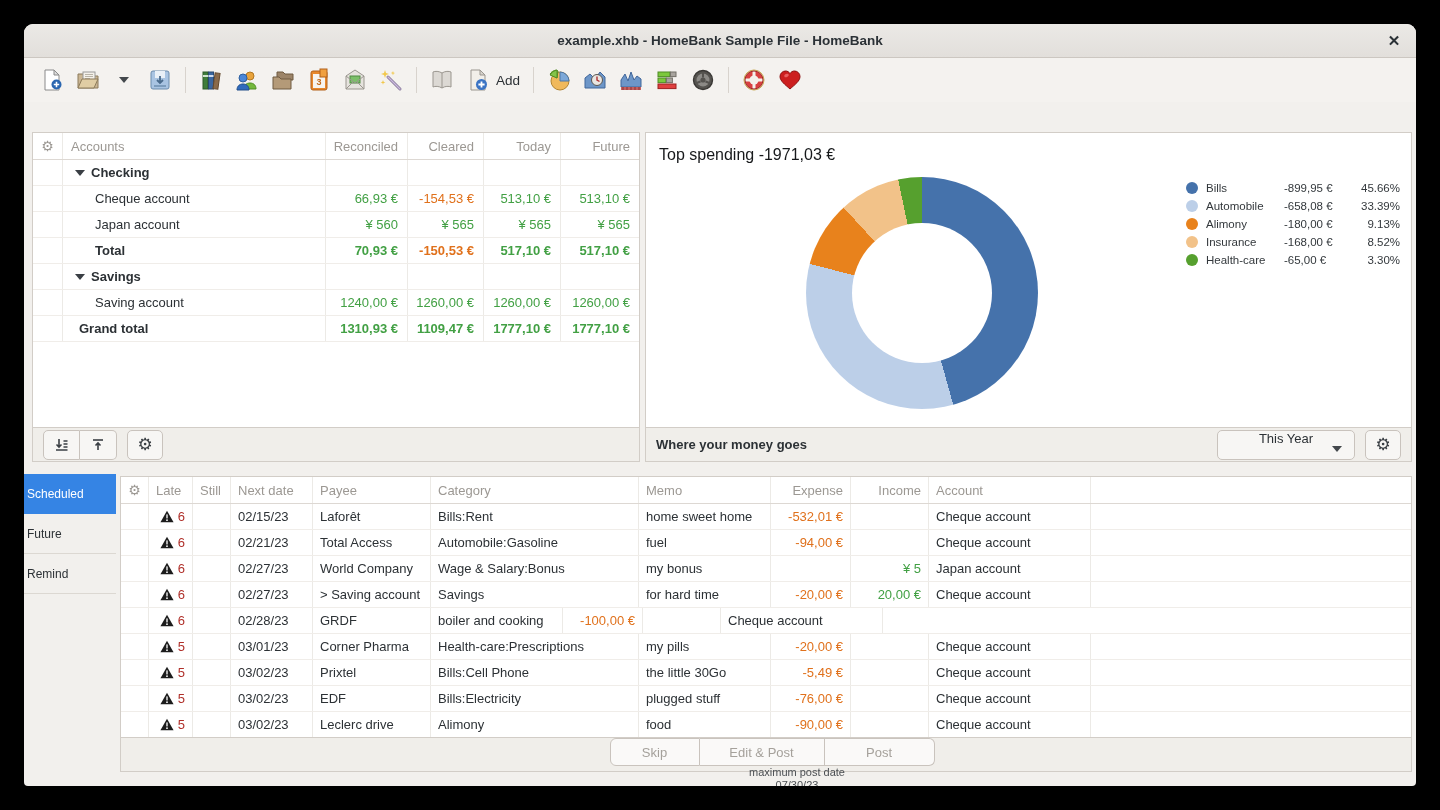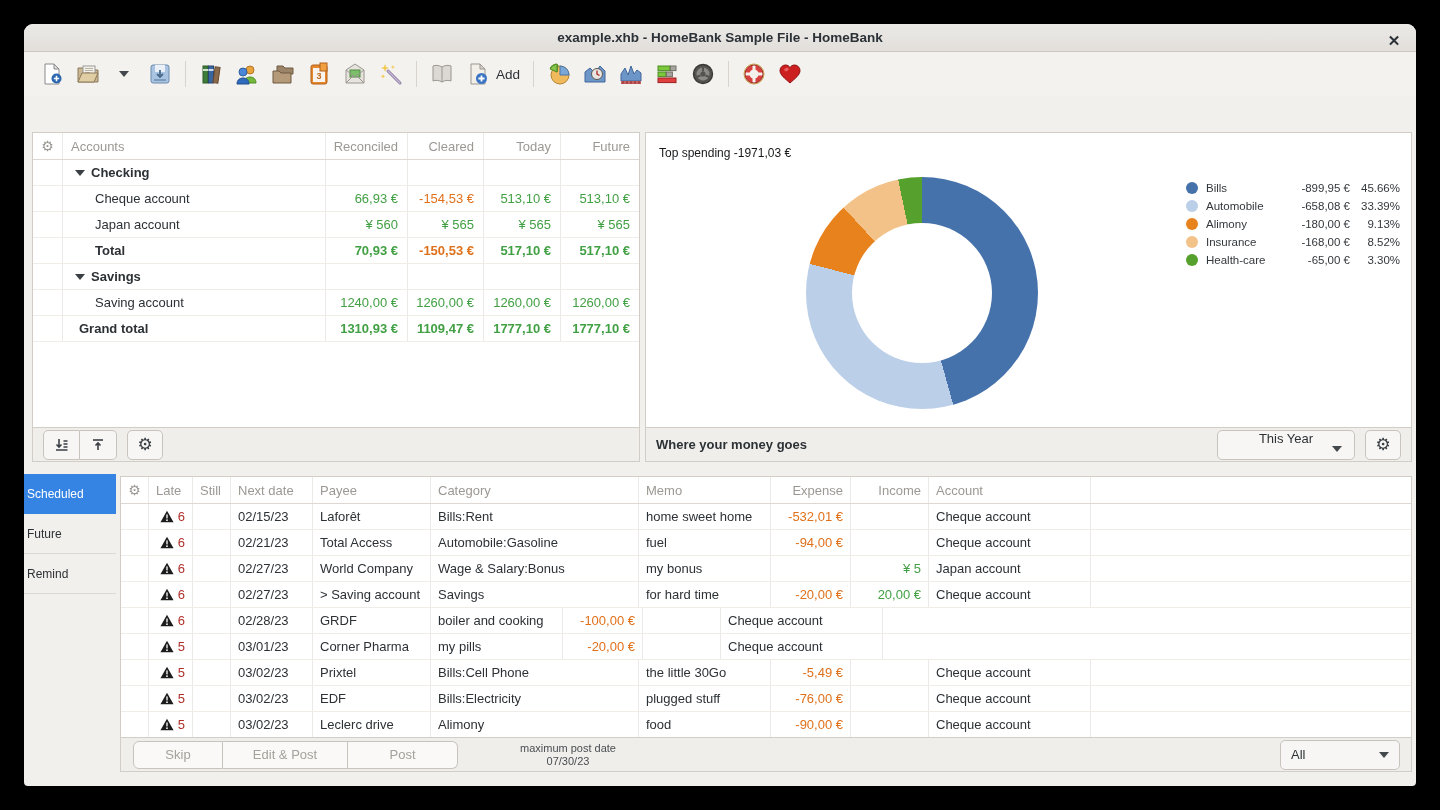--- a/index.html
+++ b/index.html
@@ -1,21 +1,21 @@
 <!DOCTYPE html>
 <html><head>
 <meta charset="utf-8">
 <style>
   * { margin:0; padding:0; box-sizing:border-box; }
   html,body { width:1440px; height:810px; background:#000; font-family:"Liberation Sans",sans-serif; overflow:hidden; }
   .window { position:absolute; left:24px; top:24px; width:1392px; height:762px;
             background:#f2f0ed; border-radius:9px 9px 4px 4px; overflow:hidden;
             box-shadow:0 6px 22px rgba(0,0,0,.6); }
   
-  .titlebar { height:28px; background:linear-gradient(#ebe9e6,#e2dfdb); border-bottom:1px solid #ccc7c1;
+  .titlebar { height:34px; background:linear-gradient(#ebe9e6,#e2dfdb); border-bottom:1px solid #ccc7c1;
               display:flex; align-items:center; justify-content:center; position:relative;
               font-size:13.5px; font-weight:bold; color:#2b3136; }
   .close-btn { position:absolute; right:13px; top:8px; width:18px; height:18px; display:flex;
                align-items:center; justify-content:center; font-size:15px; color:#2b3136; cursor:pointer; }
   
   .menubar { height:30px; display:flex; align-items:center; padding-left:8px; background:#f4f2ef; }
   .menu-item { padding:4px 10px; font-size:14px; color:#2c3135; border-radius:4px; cursor:pointer; }
   
   .toolbar { height:44px; display:flex; align-items:center; padding:0 10px; background:#f4f2ef; }
   .tb-btn { min-width:36px; height:36px; display:flex; align-items:center; justify-content:center;
@@ -52,28 +52,28 @@
              display:flex; align-items:center; justify-content:flex-end; }
   .acc-num.n2 { width:76px; } .acc-num.n3 { width:77px; } .acc-num.n4 { width:79px; }
   .caret { width:0; height:0; border-left:5px solid transparent; border-right:5px solid transparent;
            border-top:6px solid #3a3f44; margin-left:4px; }
   .indent { padding-left:32px; }
   .bold { font-weight:bold; }
   .pos { color:#42a044; } .neg { color:#e0711c; }
   
   .chart-box { left:621px; top:108px; right:4px; height:296px; }
   .chart-foot { left:621px; top:404px; right:4px; }
-  .chart-title { position:absolute; left:13px; top:13px; font-size:12px; color:#17191b; }
+  .chart-title { position:absolute; left:13px; top:13px; font-size:16px; color:#17191b; }
   .donut { position:absolute; left:160px; top:44px; width:232px; height:232px; border-radius:50%; }
   .donut-hole { position:absolute; left:46px; top:46px; width:140px; height:140px; border-radius:50%; background:#fff; }
   .legend { position:absolute; left:540px; top:46px; width:216px; }
   .legend-row { display:flex; align-items:center; height:18px; font-size:11.5px; color:#33383c; }
   .legend-dot { width:12px; height:12px; border-radius:50%; margin-right:8px; flex:none; }
   .legend-label { width:78px; }
-  .legend-amt { width:66px; text-align:right; }
+  .legend-amt { width:66px; }
   .legend-pct { width:50px; text-align:right; }
   
   .tabs { position:absolute; left:0; top:450px; width:92px; }
   .tab { height:40px; display:flex; align-items:center; padding-left:3px; font-size:12px; color:#2c3135;
          border-bottom:1px solid #dcd8d2; cursor:pointer; }
   .tab.sel { background:#3584e4; color:#fff; border-bottom-color:#3584e4; }
   .sched-panel { position:absolute; left:96px; top:452px; right:4px; height:262px;
                  background:#fff; border:1px solid #d2cdc7; overflow:hidden; }
   .s-row { display:flex; height:26px; align-items:center; font-size:13px; color:#2c3135;
            border-bottom:1px solid #f0ede9; }
@@ -86,21 +86,21 @@
   .c-next { width:82px; }
   .c-payee{ width:118px; }
   .c-cat  { width:208px; }
   .c-memo { width:132px; }
   .c-exp  { width:80px; justify-content:flex-end; }
   .c-inc  { width:78px; justify-content:flex-end; }
   .c-acct { width:162px; }
   .c-fill { flex:1; border-right:none; }
   .late-n { color:#b0302a; }
   .sched-foot { position:absolute; left:96px; top:714px; right:4px; height:34px; background:#f0eeea;
-                border:1px solid #d2cdc7; border-top:none; display:flex; align-items:center; }
+                border:1px solid #d2cdc7; border-top:none; display:flex; align-items:center;flex-direction:column; }
   .act-group { display:flex; margin-left:12px; }
   .act-btn { height:28px; background:#faf9f8; border:1px solid #c9c3bd; font-size:13px; color:#a5a19b;
              display:flex; align-items:center; justify-content:center; cursor:default; }
   .act-skip { width:90px; border-radius:6px 0 0 6px; }
   .act-edit { width:125px; border-left:none; }
   .act-post { width:110px; border-left:none; border-radius:0 6px 6px 0; }
   .maxdate { margin-left:62px; text-align:center; font-size:11px; color:#4a4e52; line-height:13px; }
   .all-drop { width:120px; margin-left:auto; margin-right:11px; padding:0 10px; }
   .range-drop { width:138px; padding:0 12px;flex-direction:column; }
   .hgear { font-size:14px; }
@@ -549,20 +549,21 @@
             <svg width="14" height="13" viewBox="0 0 16 14">
               <path d="M8 0.5L15.5 13.5H0.5Z" fill="#1c1c1c"></path>
               <rect x="7.25" y="4.6" width="1.5" height="4.6" fill="#fff"></rect>
               <circle cx="8" cy="11.2" r="1" fill="#fff"></circle>
             </svg>
             <span class="late-n">5</span>
           </div>
           <div class="sc c-still"></div>
           <div class="sc c-next">03/01/23</div>
           <div class="sc c-payee">Corner Pharma</div>
+          <div class="sc c-cat">Health-care:Prescriptions</div>
           <div class="sc c-memo">my pills</div>
           <div class="sc c-exp neg">-20,00 €</div>
           <div class="sc c-inc pos"></div>
           <div class="sc c-acct">Cheque account</div>
           <div class="sc c-fill"></div>
         </div>
         <div class="s-row">
           <div class="sc c-gear"></div>
           <div class="sc c-late">
             <svg width="14" height="13" viewBox="0 0 16 14">

